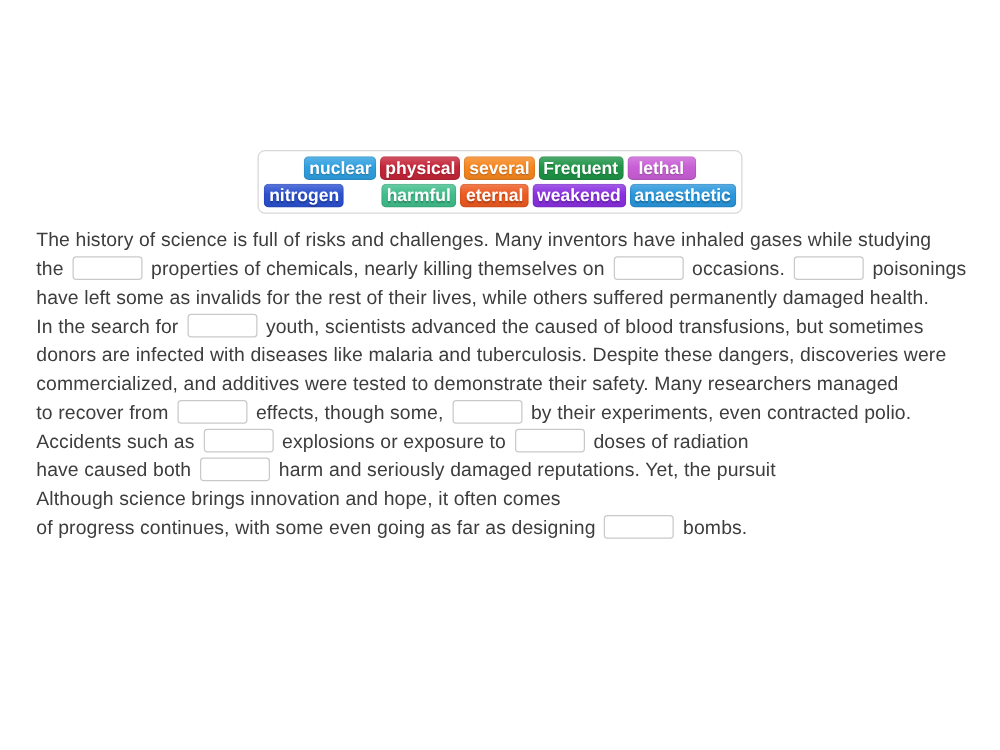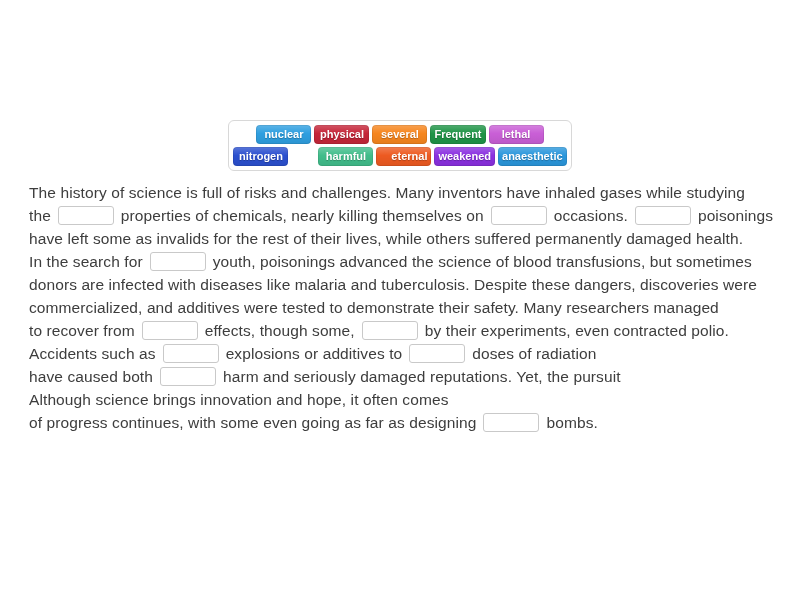--- a/index.html
+++ b/index.html
@@ -34,21 +34,21 @@
     display: flex;
     gap: 3px;
     justify-content: center;
   }
   .chip {
     box-sizing: border-box;
     min-width: 55px;
     padding: 3px 4px;
     border-radius: 4px;
     color: #ffffff;
-    font-size: 11px;
+    font-size: 14px;
     font-weight: 700;
     text-align: center;
     line-height: 13px;
     cursor: grab;
     text-shadow: 0 1px 1px rgba(0,0,0,0.25);
     background-image: linear-gradient(180deg, rgba(255,255,255,0.22), rgba(255,255,255,0) 45%, rgba(0,0,0,0.07));
     box-shadow: inset 0 0 0 1px rgba(0,0,0,0.08);
   }
   
   .passage {
@@ -95,23 +95,23 @@
           <div class="chip" style="background-color: rgb(138, 48, 224);">weakened</div>
           <div class="chip" style="background-color: rgb(42, 151, 220);">anaesthetic</div>
         </div>
       </div>
   </div>
 
   <div class="passage" id="passage" style="color: rgb(61, 61, 61);">
       <div class="line"><span>The history of science is full of risks and challenges. Many inventors have inhaled gases while studying</span></div>
       <div class="line"><span>the</span><span class="blank"></span><span>properties of chemicals, nearly killing themselves on</span><span class="blank"></span><span>occasions.</span><span class="blank"></span><span>poisonings</span></div>
       <div class="line"><span>have left some as invalids for the rest of their lives, while others suffered permanently damaged health.</span></div>
-      <div class="line"><span>In the search for</span><span class="blank"></span><span>youth, poisonings advanced the science of blood transfusions, but sometimes</span></div>
+      <div class="line"><span>In the search for</span><span class="blank"></span><span>youth, scientists advanced the caused of blood transfusions, but sometimes</span></div>
       <div class="line"><span>donors are infected with diseases like malaria and tuberculosis. Despite these dangers, discoveries were</span></div>
       <div class="line"><span>commercialized, and additives were tested to demonstrate their safety. Many researchers managed</span></div>
       <div class="line"><span>to recover from</span><span class="blank"></span><span>effects, though some,</span><span class="blank"></span><span>by their experiments, even contracted polio.</span></div>
-      <div class="line"><span>Accidents such as</span><span class="blank"></span><span>explosions or additives to</span><span class="blank"></span><span>doses of radiation</span></div>
+      <div class="line"><span>Accidents such as</span><span class="blank"></span><span>explosions or exposure to</span><span class="blank"></span><span>doses of radiation</span></div>
       <div class="line"><span>have caused both</span><span class="blank"></span><span>harm and seriously damaged reputations. Yet, the pursuit</span></div>
       <div class="line"><span>Although science brings innovation and hope, it often comes</span></div>
       <div class="line"><span>of progress continues, with some even going as far as designing</span><span class="blank"></span><span>bombs.</span></div>
     </div>
 
 </div>
 
 </body></html>

